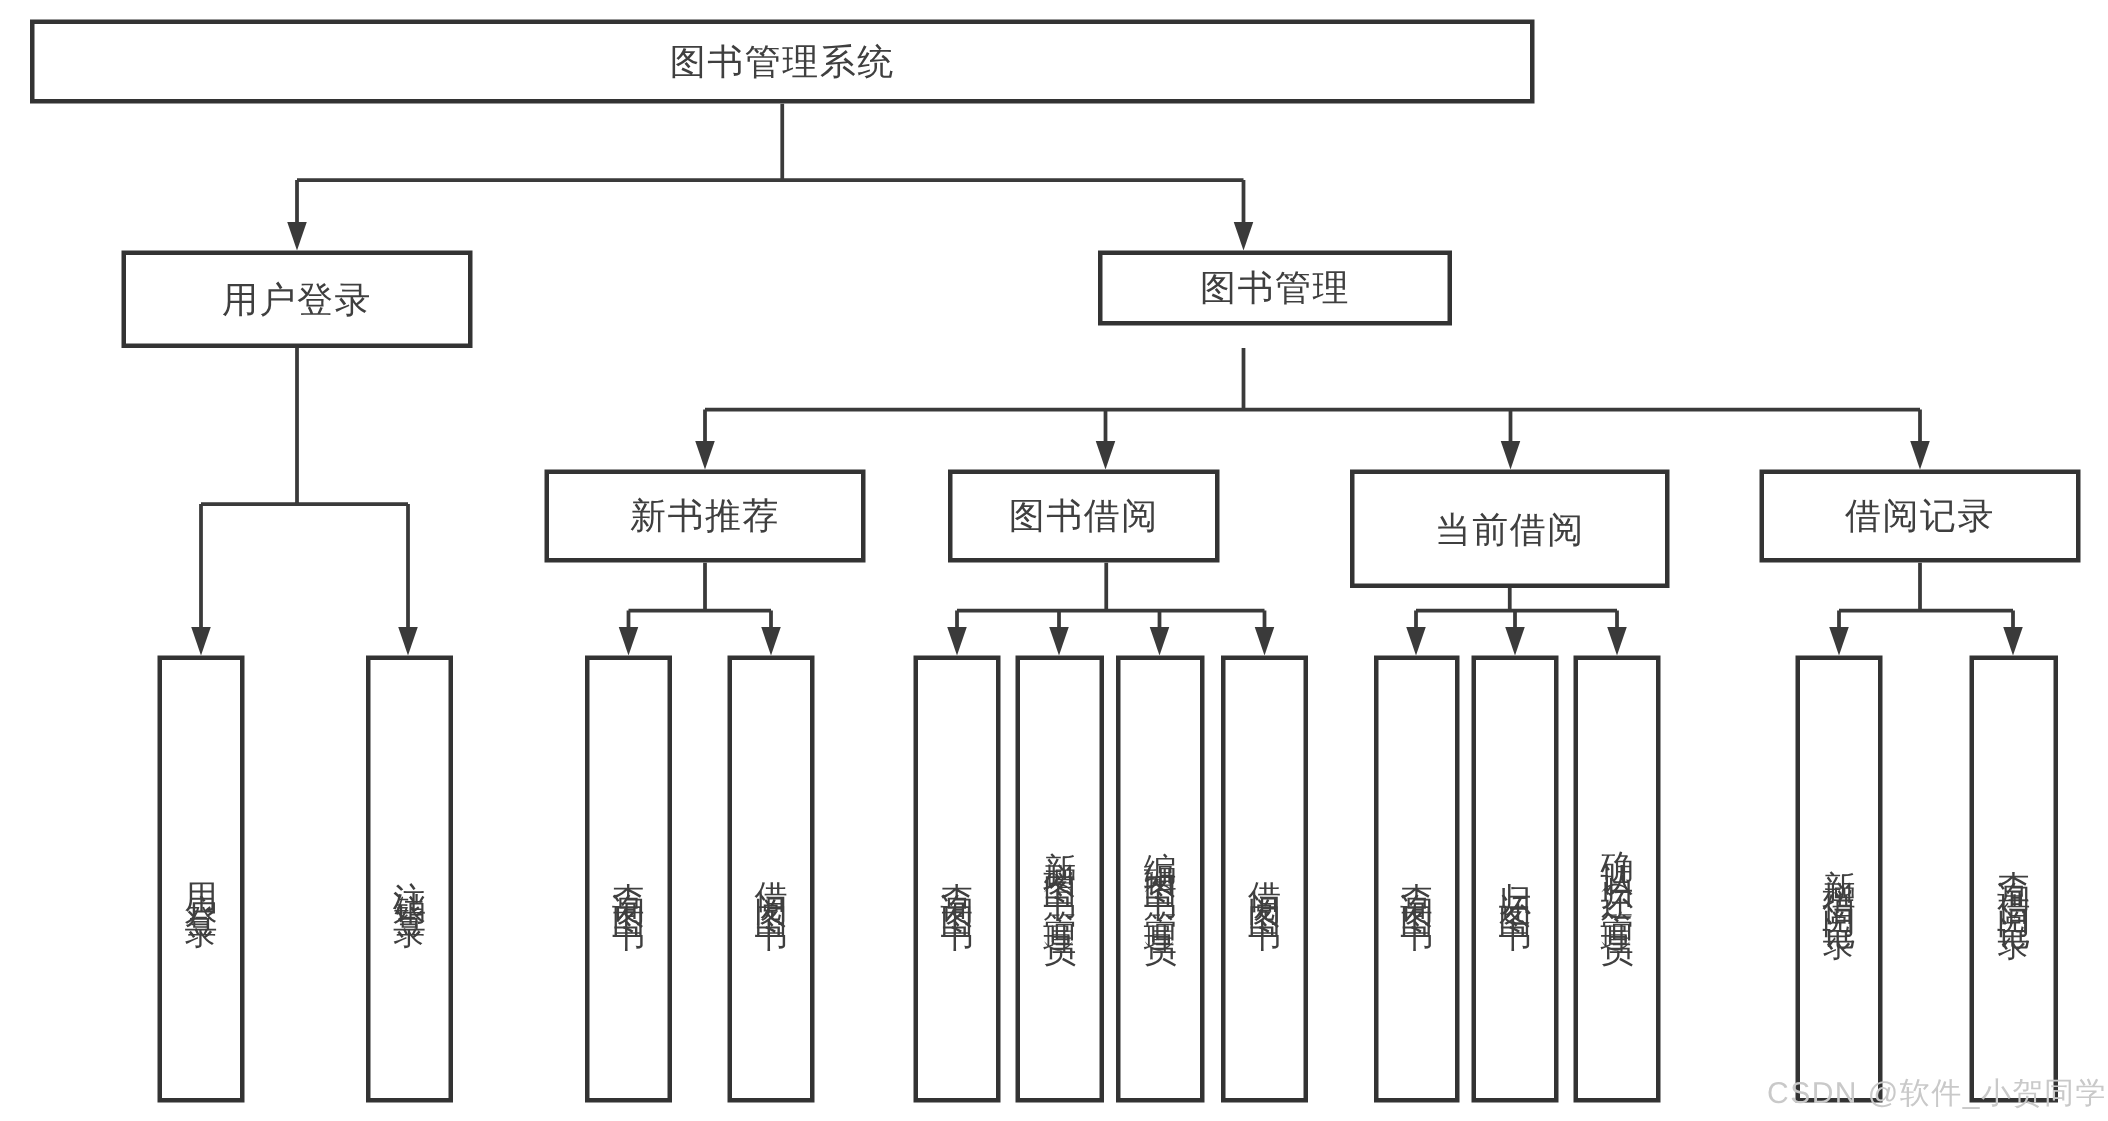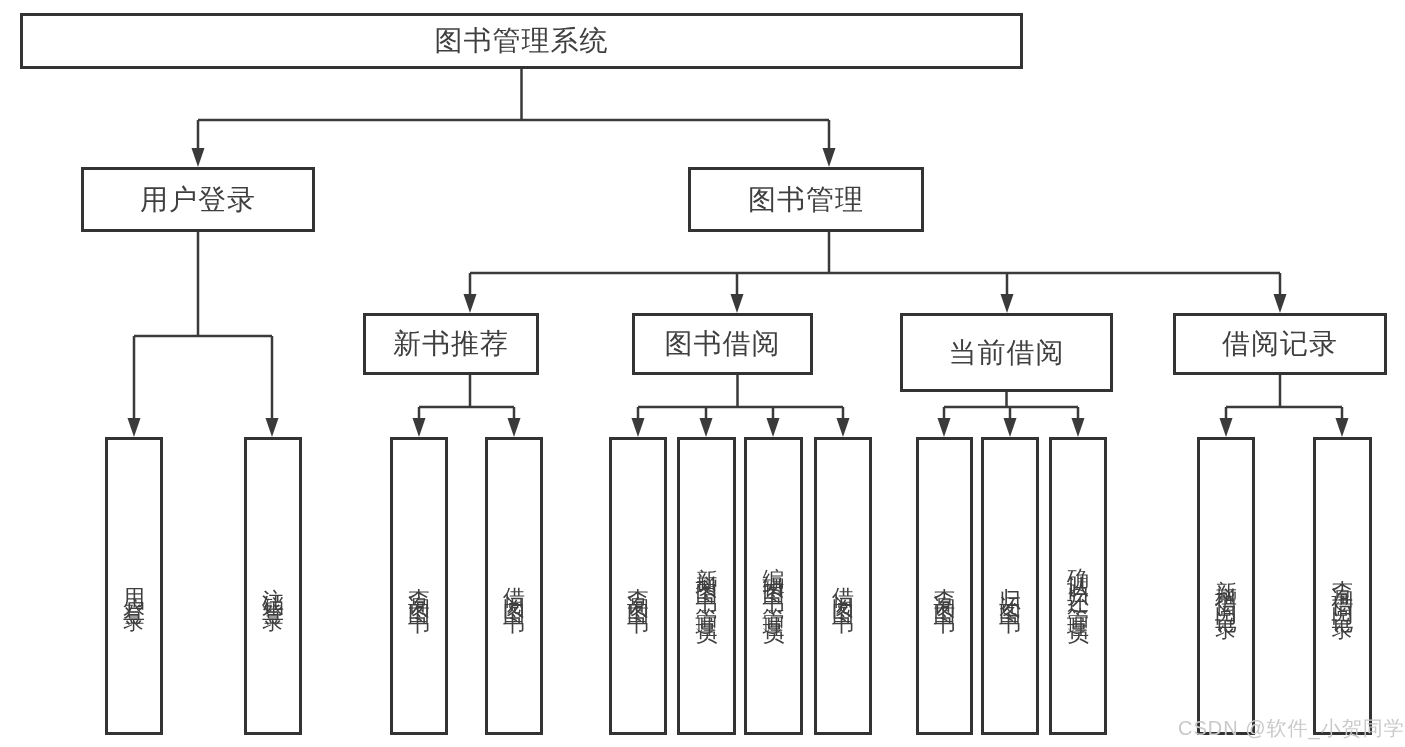--- a/index.html
+++ b/index.html
@@ -7,21 +7,21 @@
     position:relative;width:1405px;height:747px;background:#ffffff;overflow:hidden;
     font-family:"Liberation Sans","DejaVu Sans",sans-serif;
   }
   svg.wires{position:absolute;left:0;top:0;pointer-events:none;}
   .node{
     position:absolute;box-sizing:border-box;background:#ffffff;
     border:3px solid #333333;color:#3f3f3f;
     display:flex;align-items:center;justify-content:center;
     white-space:nowrap;
   }
-  .node.h{font-size:28px;letter-spacing:1px;}
+  .node.h{font-size:24px;letter-spacing:1px;}
   .node.v{writing-mode:vertical-rl;text-orientation:mixed;font-size:22px;letter-spacing:8px;}
   .watermark{
     position:absolute;font-size:20px;color:#c9c9c9;letter-spacing:1px;
     z-index:5;white-space:nowrap;
   }
 </style>
 </head>
 <body>
 
 <div class="stage">
@@ -56,23 +56,23 @@
       <polygon points="1003.5,418 1016.5,418 1010,437"></polygon>
       <polygon points="1071.5,418 1084.5,418 1078,437"></polygon>
       <polygon points="1219.5,418 1232.5,418 1226,437"></polygon>
       <polygon points="1335.5,418 1348.5,418 1342,437"></polygon>
     </g>
   </svg>
 
   <div class="node h" style="left:20px;top:13px;width:1003px;height:56px">图书管理系统</div>
 
   <div class="node h" style="left:81px;top:167px;width:234px;height:65px">用户登录</div>
-  <div class="node h" style="left:688px;top:167px;width:236px;height:65px">图书管理</div>
+  <div class="node h" style="left:732px;top:167px;width:236px;height:50px">图书管理</div>
 
-  <div class="node h" style="left:363px;top:313px;width:176px;height:62px">新书推荐</div>
+  <div class="node h" style="left:363px;top:313px;width:214px;height:62px">新书推荐</div>
   <div class="node h" style="left:632px;top:313px;width:181px;height:62px">图书借阅</div>
   <div class="node h" style="left:900px;top:313px;width:213px;height:79px">当前借阅</div>
   <div class="node h" style="left:1173px;top:313px;width:214px;height:62px">借阅记录</div>
 
   <div class="node v" style="left:105px;top:437px;width:58px;height:298px">用户登录</div>
   <div class="node v" style="left:244px;top:437px;width:58px;height:298px">注销登录</div>
 
   <div class="node v" style="left:390px;top:437px;width:58px;height:298px">查询图书</div>
   <div class="node v" style="left:485px;top:437px;width:58px;height:298px">借阅图书</div>
 

